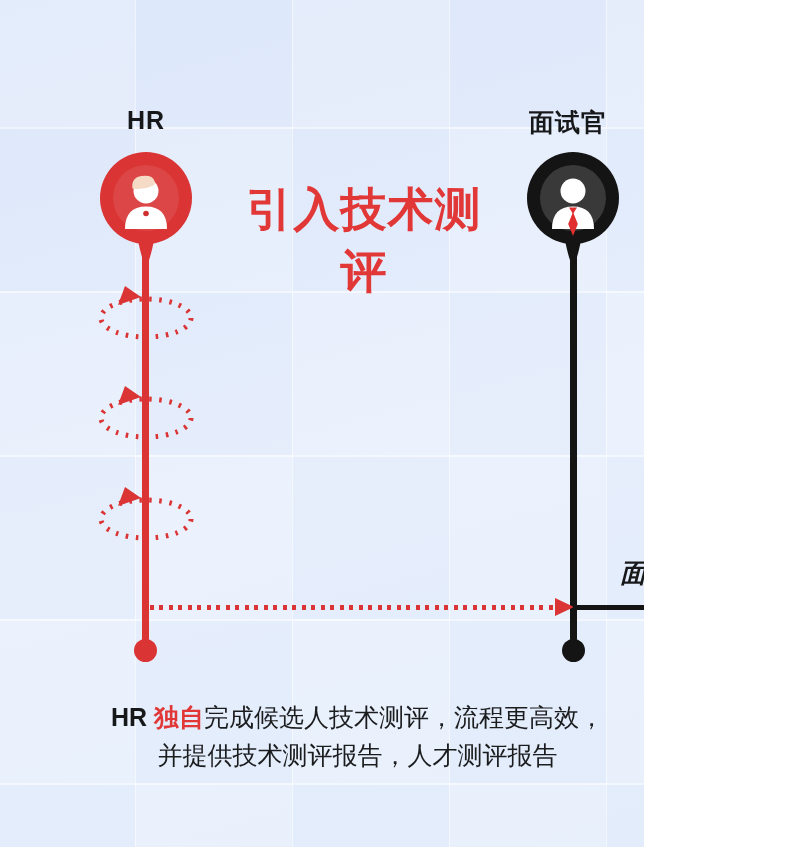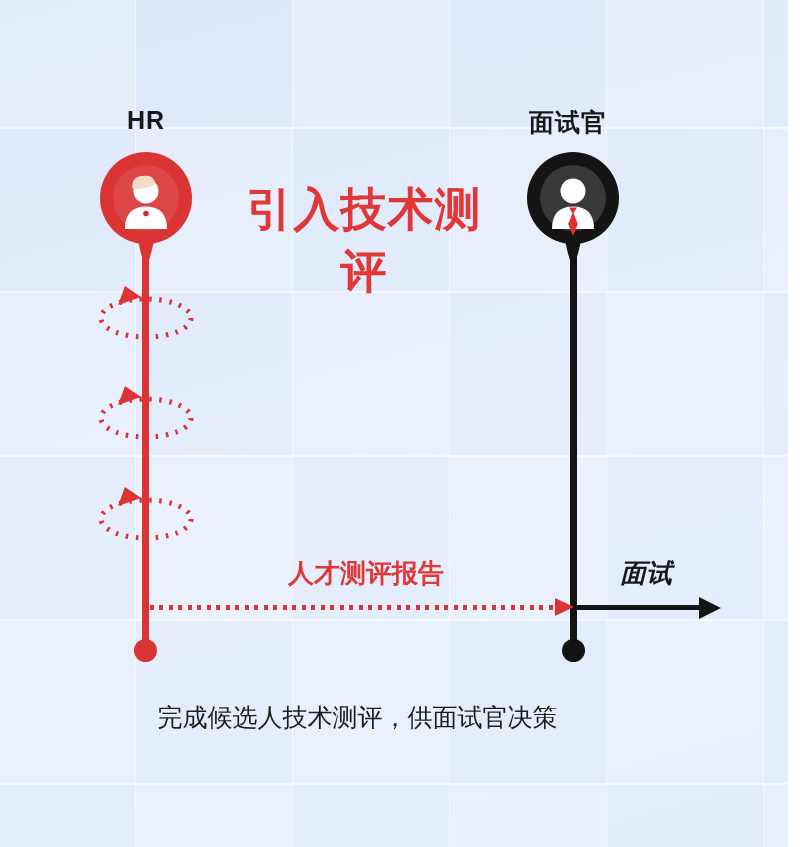--- a/index.html
+++ b/index.html
@@ -1,21 +1,21 @@
 <!DOCTYPE html>
 <html><head>
 <meta charset="utf-8">
 <style>
   * { margin: 0; padding: 0; box-sizing: border-box; }
   html, body { width: 800px; height: 847px; }
   body { font-family: "Liberation Sans", "DejaVu Sans", sans-serif; }
 
   .canvas {
     position: relative;
-    width: 788px;
+    width: 644px;
     height: 847px;
     overflow: hidden;
     background-color: #e2ecfb;
     background-image:
       linear-gradient(rgba(255,255,255,0.55) 1.5px, transparent 1.5px),
       linear-gradient(90deg, rgba(255,255,255,0.55) 1.5px, transparent 1.5px),
       conic-gradient(from 90deg, rgba(255,255,255,0.20) 0 25%, transparent 0 50%,
                      rgba(255,255,255,0.20) 0 75%, transparent 0),
       linear-gradient(165deg, #dce7fa 0%, #e6eefc 55%, #e2ecfb 100%);
     background-size: 157px 164px, 157px 164px, 314px 328px, 100% 100%;
@@ -198,25 +198,25 @@
       <polygon points="27,20 50,12 34,1" fill="#da3434"></polygon>
     </svg>
   </div>
   <div class="loop l3">
     <svg viewBox="0 0 110 56" width="110" height="56">
       <ellipse cx="55" cy="33" rx="45" ry="19" fill="none" stroke="#da3434" stroke-width="5" stroke-dasharray="2.5 7.5"></ellipse>
       <polygon points="27,20 50,12 34,1" fill="#da3434"></polygon>
     </svg>
   </div>
 
-  <div class="report-label">人才测评报告</div>
   <div class="report-line"></div>
   <div class="report-arrowhead"></div>
 
   <div class="interview-label">面试</div>
   <div class="interview-line"></div>
   <div class="interview-arrowhead"></div>
 
   <div class="caption">
-    <div>完成候选人技术测评，供面试官决策</div>
+    <div><span class="b">HR </span><span class="hl">独自</span><span>完成候选人技术测评，流程更高效，</span></div>
+    <div>并提供技术测评报告，人才测评报告</div>
   </div>
 
 </div>
 
 </body></html>

